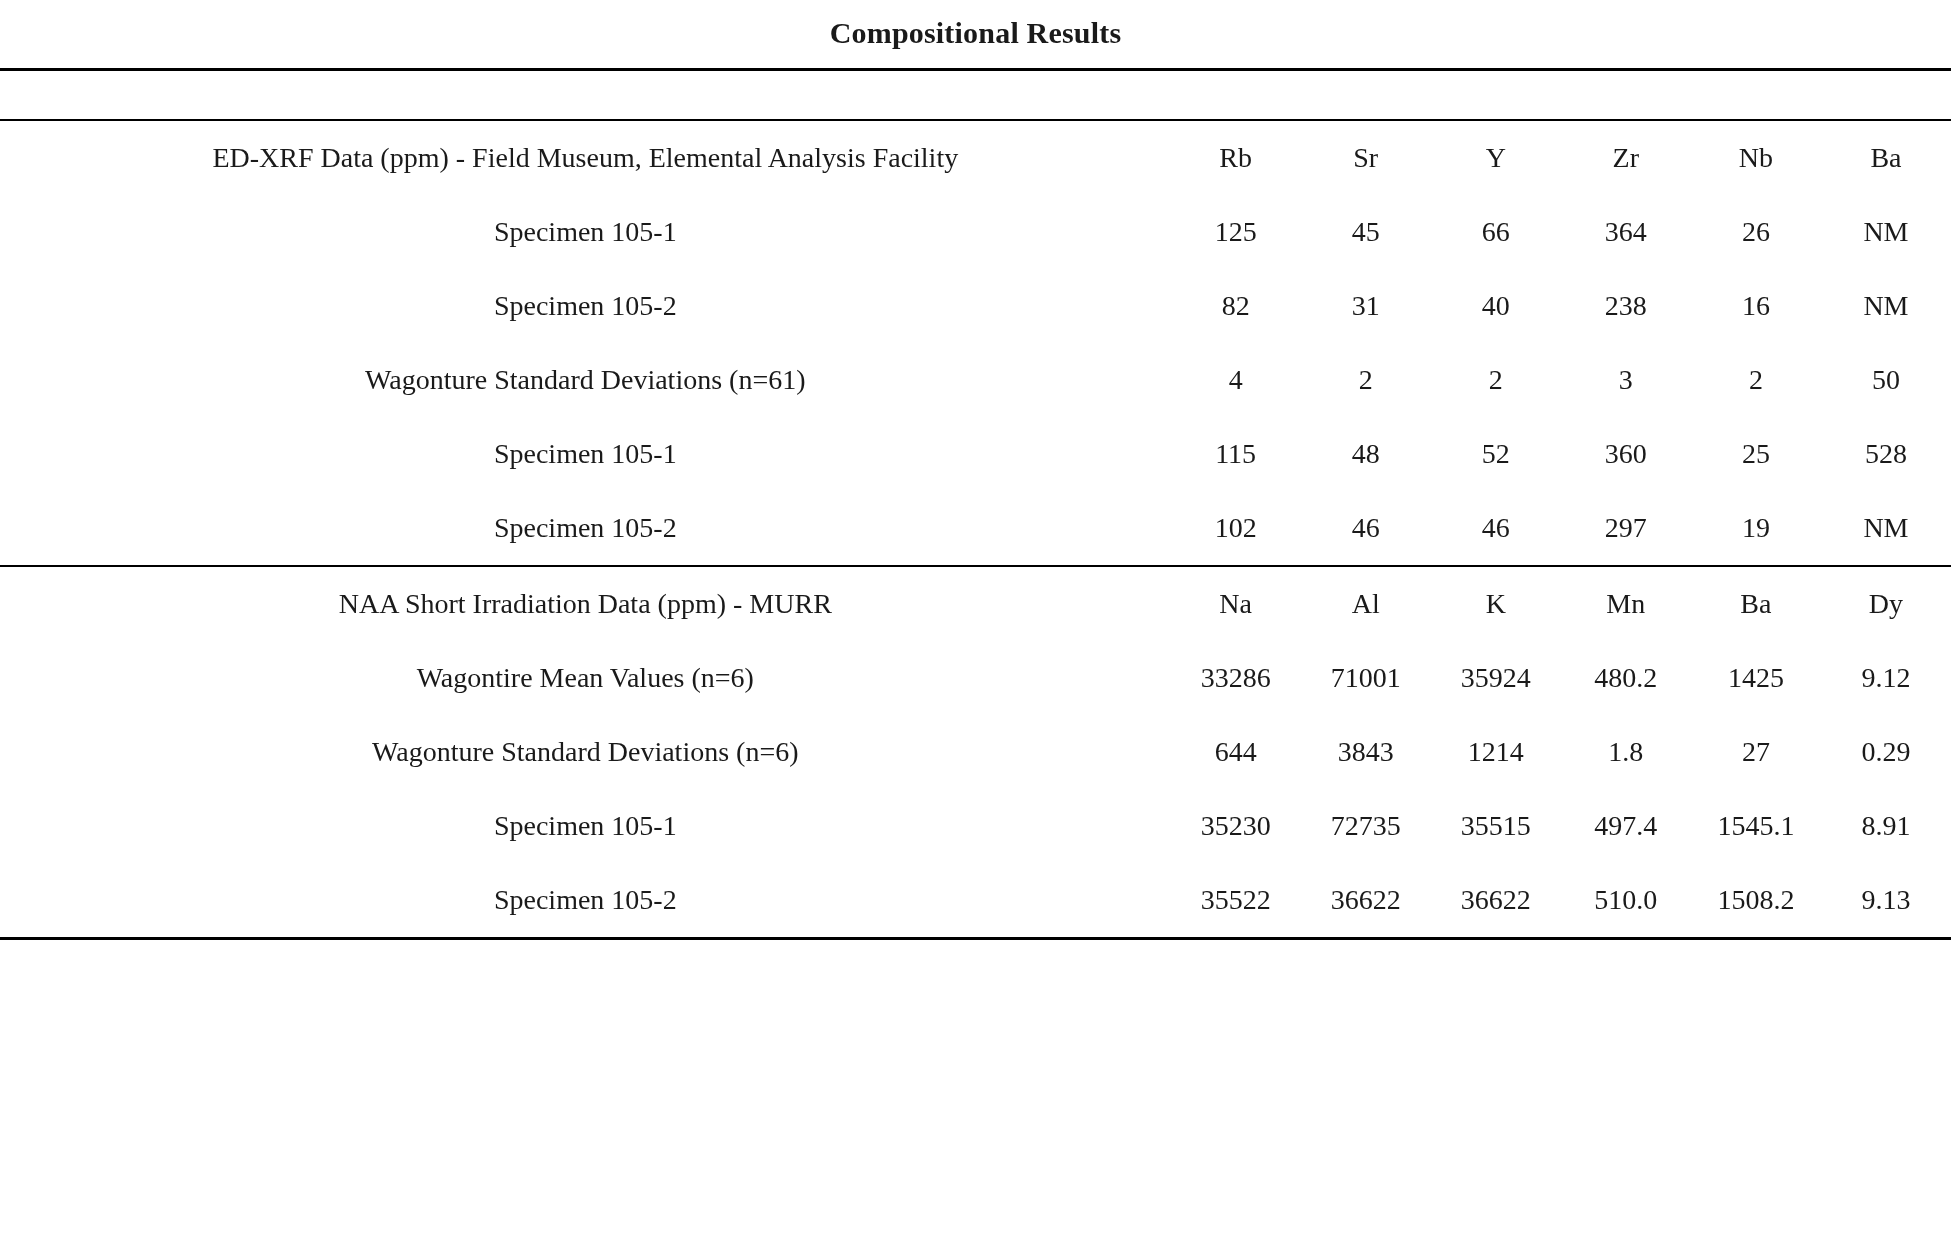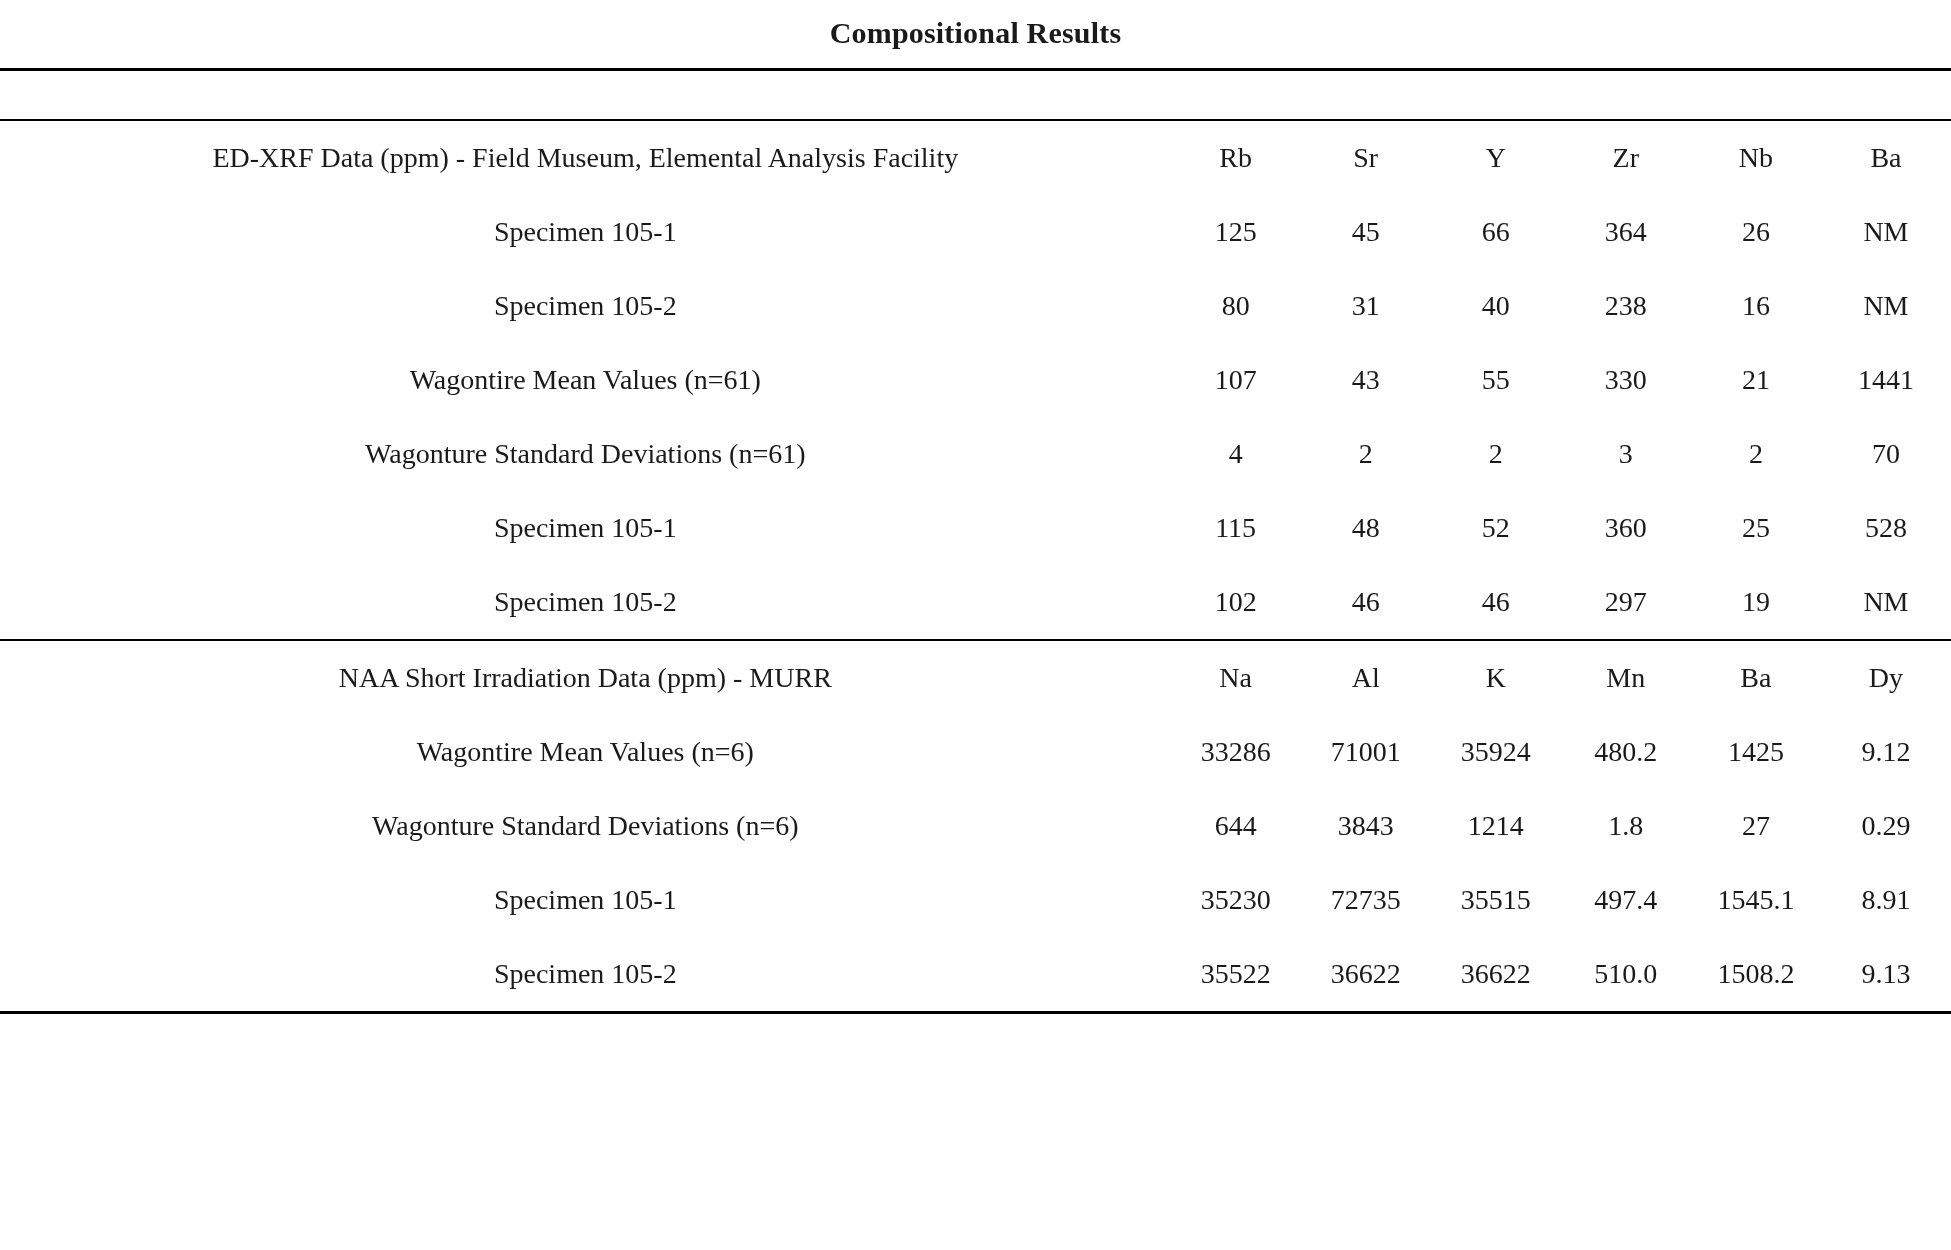--- a/index.html
+++ b/index.html
@@ -113,45 +113,36 @@
         <td class="label">Specimen 105-1</td>
         <td class="val">125</td>
         <td class="val">45</td>
         <td class="val">66</td>
         <td class="val">364</td>
         <td class="val">26</td>
         <td class="val">NM</td>
       </tr>
       <tr class="data-row">
         <td class="label">Specimen 105-2</td>
-        <td class="val">80</td>
+        <td class="val">82</td>
         <td class="val">31</td>
         <td class="val">40</td>
         <td class="val">238</td>
         <td class="val">16</td>
         <td class="val">NM</td>
       </tr>
 
-      <tr class="data-row">
-        <td class="label">Wagontire Mean Values (n=61)</td>
-        <td class="val">107</td>
-        <td class="val">43</td>
-        <td class="val">55</td>
-        <td class="val">330</td>
-        <td class="val">21</td>
-        <td class="val">1441</td>
-      </tr>
       <tr class="data-row">
         <td class="label">Wagonture Standard Deviations (n=61)</td>
         <td class="val">4</td>
         <td class="val">2</td>
         <td class="val">2</td>
         <td class="val">3</td>
         <td class="val">2</td>
-        <td class="val">70</td>
+        <td class="val">50</td>
       </tr>
       <tr class="data-row">
         <td class="label">Specimen 105-1</td>
         <td class="val">115</td>
         <td class="val">48</td>
         <td class="val">52</td>
         <td class="val">360</td>
         <td class="val">25</td>
         <td class="val">528</td>
       </tr>

